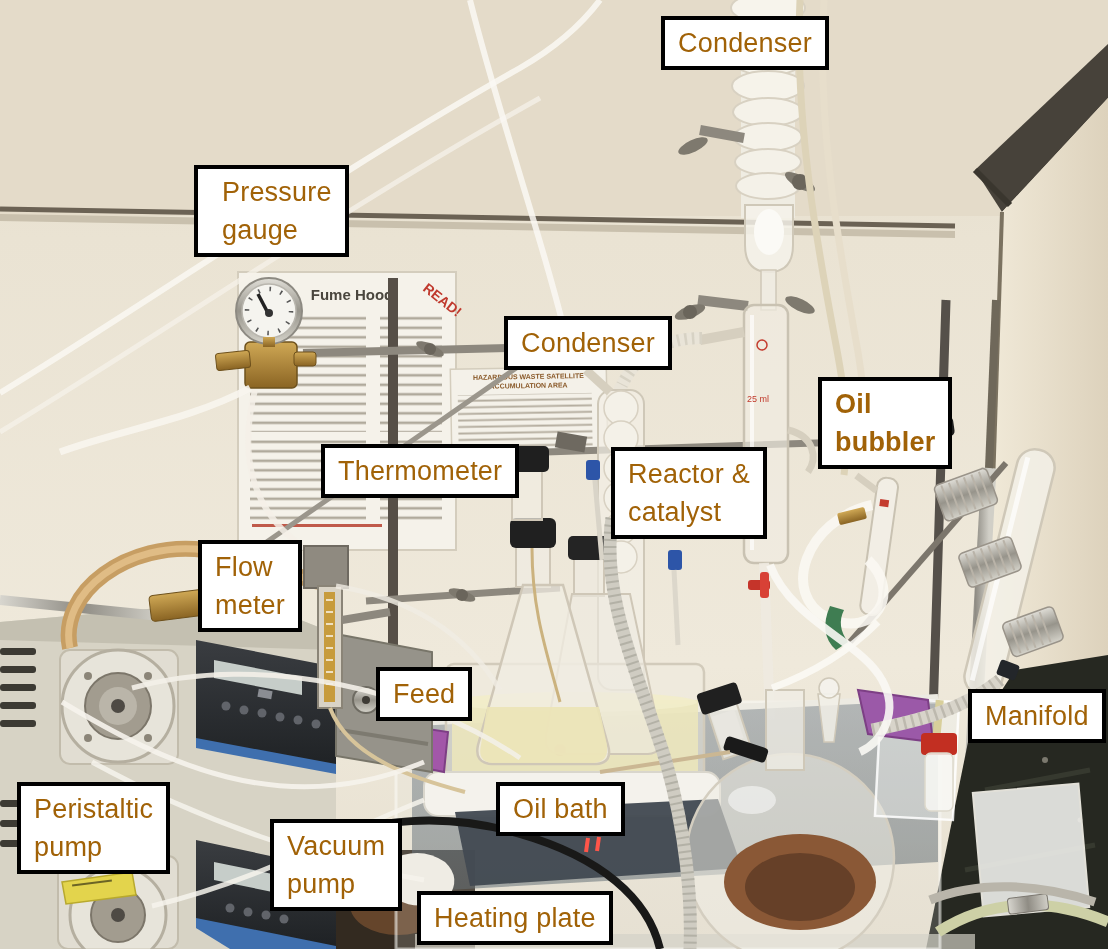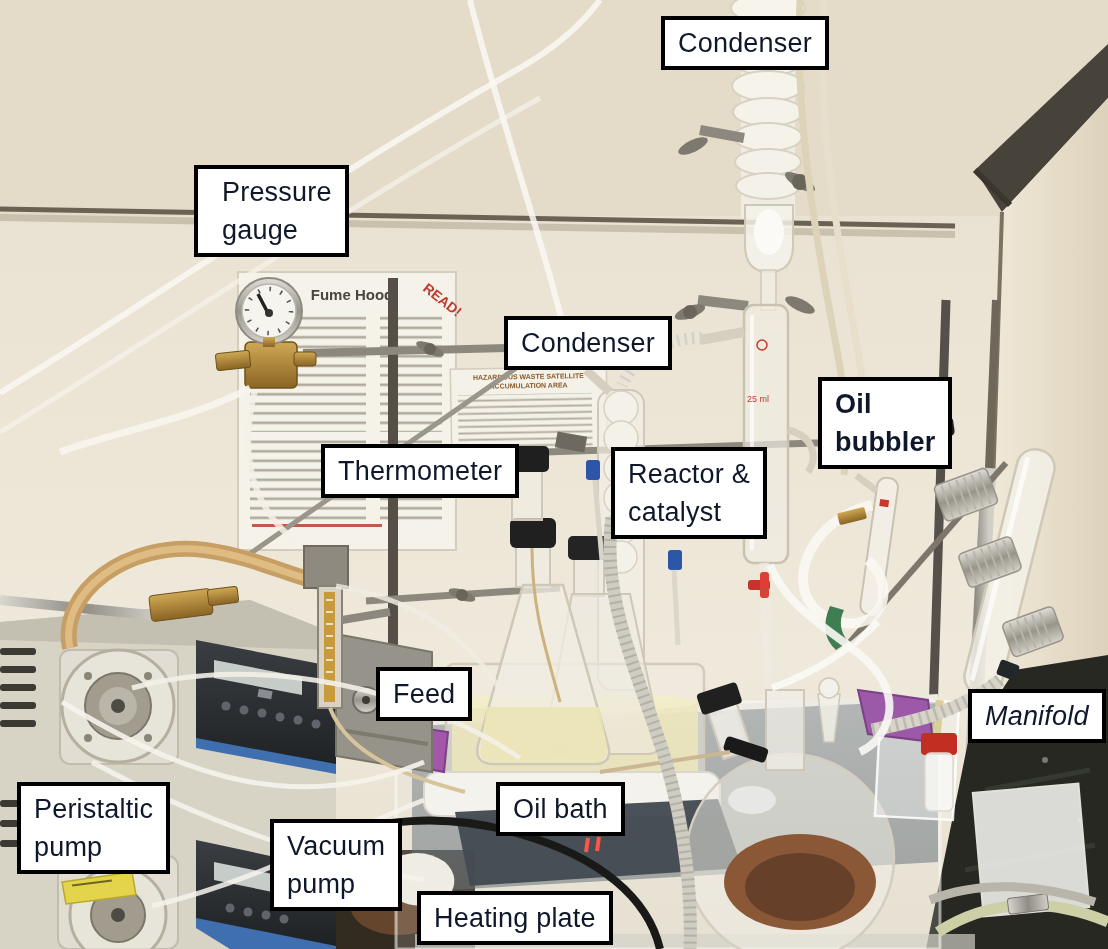--- a/index.html
+++ b/index.html
@@ -2,33 +2,33 @@
 <html><head>
 <meta charset="utf-8">
 <style>
   html,body{margin:0;padding:0;background:#888;}
   #canvas{
     position:relative;width:1108px;height:949px;overflow:hidden;
     font-family:"Liberation Sans",sans-serif;background:#e9e2d3;
   }
   #scene{position:absolute;left:0;top:0;width:1108px;height:949px;}
   .label{
-    position:absolute;background:#ffffff;border:4px solid #000000;color:#0f172a;
+    position:absolute;background:#ffffff;border:4px solid #000000;color:#a16207;
     font-size:27px;line-height:38px;padding:4px 13px;white-space:pre-line;
     letter-spacing:0.2px;z-index:10;
   }
   .l-condenser-top{left:661px;top:16px;}
   .l-pressure-gauge{left:194px;top:165px;padding-left:24px;}
   .l-condenser-mid{left:504px;top:316px;}
   .l-oil-bubbler{left:818px;top:377px;font-weight:bold;}
   .l-reactor{left:611px;top:422px;margin-top:25px;}
   .l-thermometer{left:321px;top:444px;}
   .l-flow-meter{left:198px;top:540px;}
   .l-feed{left:376px;top:667px;}
-  .l-manifold{left:968px;top:689px;font-style:italic;}
+  .l-manifold{left:968px;top:689px;}
   .l-oil-bath{left:472px;top:782px;margin-left:24px;}
   .l-peristaltic{left:17px;top:782px;}
   .l-vacuum{left:270px;top:819px;}
   .l-product{left:830px;top:807px;}
   .l-heating{left:417px;top:891px;}
 </style>
 </head>
 <body>
 
 <div id="canvas">
@@ -408,20 +408,22 @@
 
   <div class="label l-condenser-top">Condenser</div>
   <div class="label l-pressure-gauge">Pressure
 gauge</div>
   <div class="label l-condenser-mid">Condenser</div>
   <div class="label l-oil-bubbler">Oil
 bubbler</div>
   <div class="label l-reactor">Reactor &amp;
 catalyst</div>
   <div class="label l-thermometer">Thermometer</div>
+  <div class="label l-flow-meter">Flow
+meter</div>
   <div class="label l-feed">Feed</div>
   <div class="label l-manifold">Manifold</div>
   <div class="label l-oil-bath">Oil bath</div>
   <div class="label l-peristaltic">Peristaltic
 pump</div>
   <div class="label l-vacuum">Vacuum
 pump</div>
   <div class="label l-heating">Heating plate</div>
 </div>
 

